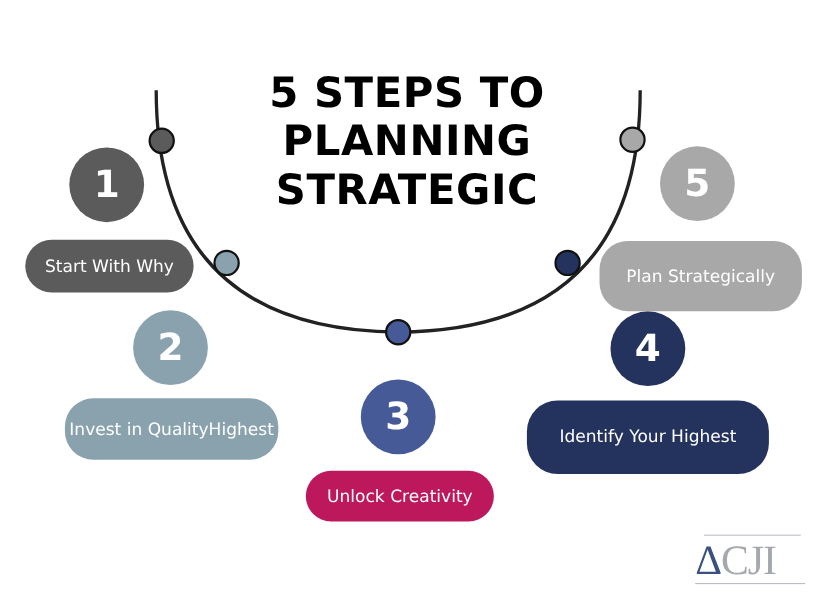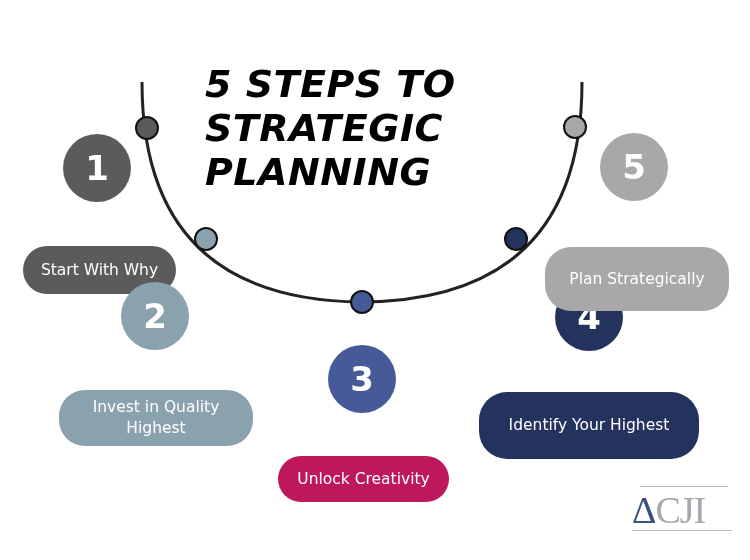--- a/index.html
+++ b/index.html
@@ -1,50 +1,50 @@
 <!DOCTYPE html>
 <html><head>
 <meta charset="utf-8">
 <style>
   html, body { margin:0; padding:0; background:#ffffff; }
   body { width:750px; height:560px; position:relative; overflow:hidden; font-family:"Liberation Sans", sans-serif; }
   .arc { position:absolute; left:0; top:0; }
-  .title { position:absolute; left:205px; top:62px; width:330px; text-align:left; font-family:"DejaVu Sans", sans-serif; font-weight:900; font-size:38px; line-height:44px; color:#000; letter-spacing:0.5px;font-style:italic; }
+  .title { position:absolute; left:205px; top:62px; width:330px; text-align:center; font-family:"DejaVu Sans", sans-serif; font-weight:900; font-size:38px; line-height:44px; color:#000; letter-spacing:0.5px; }
   .title div { font-weight:bold; }
   .num { position:absolute; width:68px; height:68px; border-radius:50%; color:#fff; font-family:"DejaVu Sans", sans-serif; font-weight:bold; font-size:34px; display:flex; align-items:center; justify-content:center; }
-  .pill { position:absolute; border-radius:26px; color:#fff; font-family:"DejaVu Sans", sans-serif; font-size:15.5px; display:flex; align-items:center; justify-content:center; text-align:right; line-height:21px;margin-top:28px; }
+  .pill { position:absolute; border-radius:26px; color:#fff; font-family:"DejaVu Sans", sans-serif; font-size:15.5px; display:flex; align-items:center; justify-content:center; text-align:right; line-height:21px; }
   .logo { position:absolute; left:632px; top:484px; width:100px; height:48px; }
   .logo-line { position:absolute; height:1px; background:#b8bcc4; }
   .logo-text { position:absolute; left:0; top:4px; font-family:"Liberation Serif", serif; font-size:38px; letter-spacing:-1px; }
   .logo-text .d { color:#3a5180; }
   .logo-text .r { color:#a5a8ad; }
 </style>
 </head>
 <body>
 
 <svg class="arc" width="750" height="560" viewBox="0 0 750 560">
   <path d="M 142 82 Q 142 300 362 302 Q 582 300 582 82" fill="none" stroke="#222" stroke-width="3"></path>
   <circle cx="147" cy="128" r="11" fill="#5b5b5b" stroke="#111" stroke-width="2"></circle>
   <circle cx="206" cy="239" r="11" fill="#8aa2ae" stroke="#111" stroke-width="2"></circle>
   <circle cx="362" cy="302" r="11" fill="#475a98" stroke="#111" stroke-width="2"></circle>
   <circle cx="516" cy="239" r="11" fill="#24325e" stroke="#111" stroke-width="2"></circle>
   <circle cx="575" cy="127" r="11" fill="#a8a8a8" stroke="#111" stroke-width="2"></circle>
 </svg>
 
 <div class="title">
   <div>5 STEPS TO</div>
+  <div>PLANNING</div>
   <div>STRATEGIC</div>
-  <div>PLANNING</div>
 </div>
 
 <div class="num" style="left:63px;top:134px;background:#5b5b5b;">1</div>
 <div class="pill" style="left:23px;top:218px;width:153px;height:48px;background:#5b5b5b;">Start With Why</div>
 
 <div class="num" style="left:121px;top:282px;background:#8aa2ae;">2</div>
-<div class="pill" style="left:59px;top:362px;width:194px;height:56px;background:#8aa2ae;flex-direction:column;">
+<div class="pill" style="left:59px;top:362px;width:194px;height:56px;background:#8aa2ae;">
   <span>Invest in Quality</span>
   <span>Highest</span>
 </div>
 
 <div class="num" style="left:328px;top:345px;background:#475a98;">3</div>
 <div class="pill" style="left:278px;top:428px;width:171px;height:46px;background:#be185d;">Unlock Creativity</div>
 
 <div class="num" style="left:555px;top:283px;background:#24325e;">4</div>
 <div class="pill" style="left:479px;top:364px;width:220px;height:67px;background:#24325e;border-radius:28px;flex-direction:row;">
   <span>Identify Your Highest</span>

